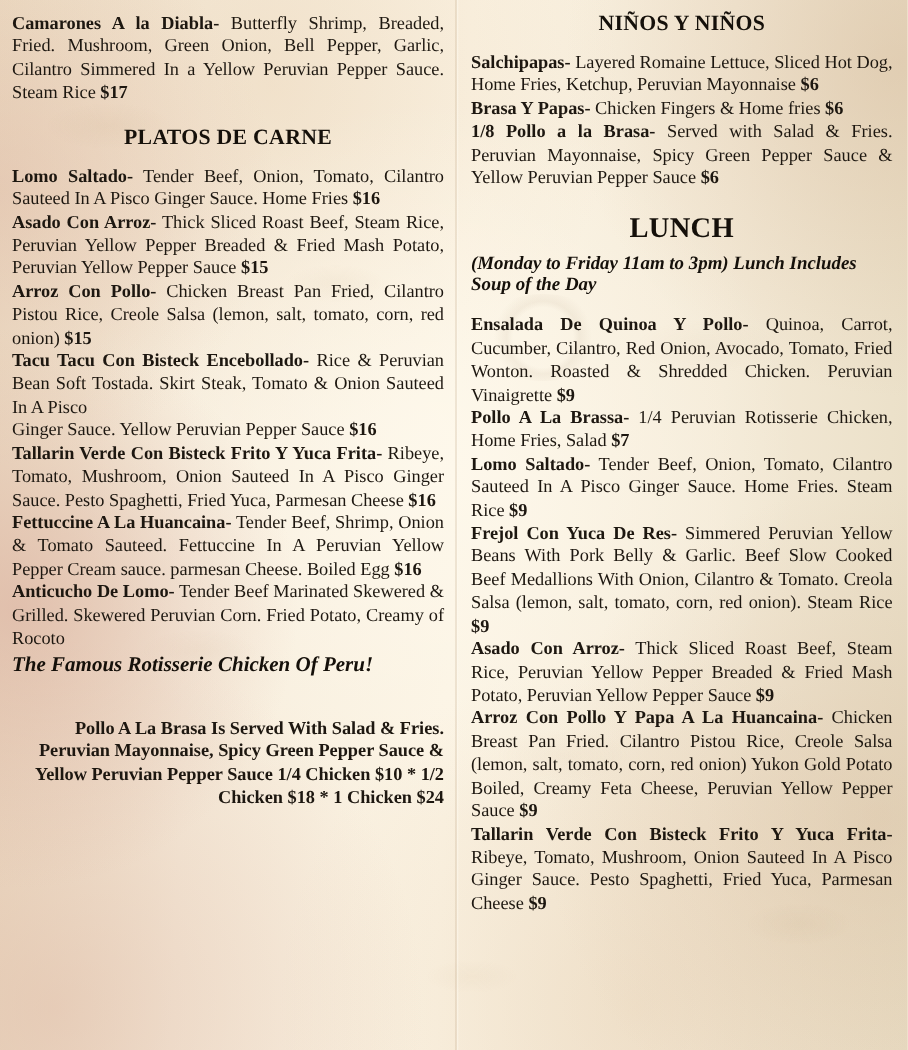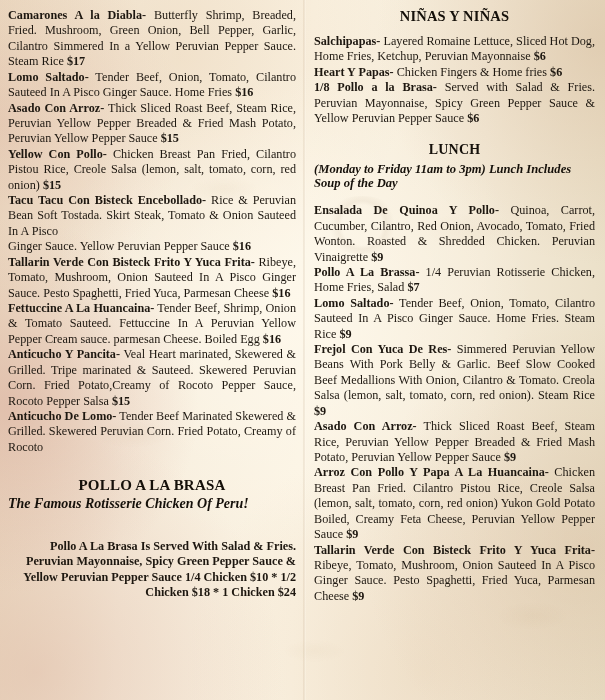--- a/index.html
+++ b/index.html
@@ -104,21 +104,21 @@
     text-align: left;
     font-weight: bold;
     font-style: italic;
     font-size: 13.2px;
     line-height: 1.18;
     margin: -5px 0 10px 0;
     color: #15100a;
   }
   .brasa-title { margin-top: 22px; margin-bottom: 1px; font-size: 15px; }
   .brasa-sub   { margin-top: 2px; margin-bottom: 26px; font-size: 14px; }
-  .lunch-title { margin-top: 15px; margin-bottom: 4px; font-size: 14px; }
+  .lunch-title { margin-top: 15px; margin-bottom: 4px; font-size: 19px; }
   .lunch-sub   { margin-top: 1px;  margin-bottom: 12px; font-size: 12.6px; }
 
   .item {
     font-size: 12.2px;
     line-height: 1.265;
     text-align: justify;
     margin: 0 0 0 0;
     color: #1d1710;
     -webkit-hyphens: auto;
     hyphens: auto;
@@ -144,45 +144,44 @@
 
   <div id="columns">
     <div id="column-divider"></div>
 
     <div class="column" id="left-column">
 
       <p class="item" id="intro-item">
         <span class="name">Camarones A la Diabla-</span><span class="desc"> Butterfly Shrimp, Breaded, Fried. Mushroom, Green Onion, Bell Pepper, Garlic, Cilantro Simmered In a Yellow Peruvian Pepper Sauce. Steam Rice </span><span class="price">$17</span>
       </p>
 
+      <h2 class="section-heading">PLATOS DE CARNE</h2>
 
       <div id="platos-items">
           <p class="item"><span class="name">Lomo Saltado-</span><span class="desc"> Tender Beef, Onion, Tomato, Cilantro Sauteed In A Pisco Ginger Sauce. Home Fries </span><span class="price">$16</span></p>
           <p class="item"><span class="name">Asado Con Arroz-</span><span class="desc"> Thick Sliced Roast Beef, Steam Rice, Peruvian Yellow Pepper Breaded &amp; Fried Mash Potato, Peruvian Yellow Pepper Sauce </span><span class="price">$15</span></p>
-          <p class="item"><span class="name">Yellow Con Pollo-</span><span class="desc"> Chicken Breast Pan Fried, Cilantro Pistou Rice, Creole Salsa (lemon, salt, tomato, corn, red onion) </span><span class="price">$15</span></p>
+          <p class="item"><span class="name">Arroz Con Pollo-</span><span class="desc"> Chicken Breast Pan Fried, Cilantro Pistou Rice, Creole Salsa (lemon, salt, tomato, corn, red onion) </span><span class="price">$15</span></p>
           <p class="item"><span class="name">Tacu Tacu Con Bisteck Encebollado-</span><span class="desc"> Rice &amp; Peruvian Bean Soft Tostada. Skirt Steak, Tomato &amp; Onion Sauteed In A Pisco</span><br><span class="desc">Ginger Sauce. Yellow Peruvian Pepper Sauce </span><span class="price">$16</span></p>
           <p class="item"><span class="name">Tallarin Verde Con Bisteck Frito Y Yuca Frita-</span><span class="desc"> Ribeye, Tomato, Mushroom, Onion Sauteed In A Pisco Ginger Sauce. Pesto Spaghetti, Fried Yuca, Parmesan Cheese </span><span class="price">$16</span></p>
           <p class="item"><span class="name">Fettuccine A La Huancaina-</span><span class="desc"> Tender Beef, Shrimp, Onion &amp; Tomato Sauteed. Fettuccine In A Peruvian Yellow Pepper Cream sauce. parmesan Cheese. Boiled Egg </span><span class="price">$16</span></p>
-          <p class="item"><span class="name">Anticucho Y Pancita-</span><span class="desc"> Veal Heart marinated, Skewered &amp; Grilled. Tripe marinated &amp; Sauteed. Skewered Peruvian Corn. Fried Potato,Creamy of Rocoto Pepper Sauce, Rocoto Pepper Salsa </span><span class="price">$15</span></p>
           <p class="item"><span class="name">Anticucho De Lomo-</span><span class="desc"> Tender Beef Marinated Skewered &amp; Grilled. Skewered Peruvian Corn. Fried Potato, Creamy of Rocoto</span></p>
         </div>
 
-      <h2 class="section-heading brasa-title">POLLO A LA BRASA</h2>
       <div class="section-subheading brasa-sub">The Famous Rotisserie Chicken Of Peru!</div>
 
       <p class="item all-bold no-justify">Pollo A La Brasa Is Served With Salad &amp; Fries. Peruvian Mayonnaise, Spicy Green Pepper Sauce &amp; Yellow Peruvian Pepper Sauce 1/4 Chicken $10 * 1/2 Chicken $18 * 1 Chicken $24</p>
     </div>
 
     <div class="column" id="right-column">
 
-      <h2 class="section-heading tight-top" style="margin-top:2px">NIÑAS Y NIÑAS</h2>
+      <h2 class="section-heading tight-top" style="margin-top:2px">NIÑOS Y NIÑOS</h2>
 
       <div id="ninos-items">
           <p class="item"><span class="name">Salchipapas-</span><span class="desc"> Layered Romaine Lettuce, Sliced Hot Dog, Home Fries, Ketchup, Peruvian Mayonnaise </span><span class="price">$6</span></p>
-          <p class="item"><span class="name">Heart Y Papas-</span><span class="desc"> Chicken Fingers &amp; Home fries </span><span class="price">$6</span></p>
+          <p class="item"><span class="name">Brasa Y Papas-</span><span class="desc"> Chicken Fingers &amp; Home fries </span><span class="price">$6</span></p>
           <p class="item"><span class="name">1/8 Pollo a la Brasa-</span><span class="desc"> Served with Salad &amp; Fries. Peruvian Mayonnaise, Spicy Green Pepper Sauce &amp; Yellow Peruvian Pepper Sauce </span><span class="price">$6</span></p>
         </div>
 
       <h2 class="section-heading lunch-title">LUNCH</h2>
       <div class="section-subheading lunch-sub">(Monday to Friday 11am to 3pm) Lunch Includes Soup of the Day</div>
 
       <div id="lunch-items">
           <p class="item"><span class="name">Ensalada De Quinoa Y Pollo-</span><span class="desc"> Quinoa, Carrot, Cucumber, Cilantro, Red Onion, Avocado, Tomato, Fried Wonton. Roasted &amp; Shredded Chicken. Peruvian Vinaigrette </span><span class="price">$9</span></p>
           <p class="item"><span class="name">Pollo A La Brassa-</span><span class="desc"> 1/4 Peruvian Rotisserie Chicken, Home Fries, Salad </span><span class="price">$7</span></p>
           <p class="item"><span class="name">Lomo Saltado-</span><span class="desc"> Tender Beef, Onion, Tomato, Cilantro Sauteed In A Pisco Ginger Sauce. Home Fries. Steam Rice </span><span class="price">$9</span></p>

